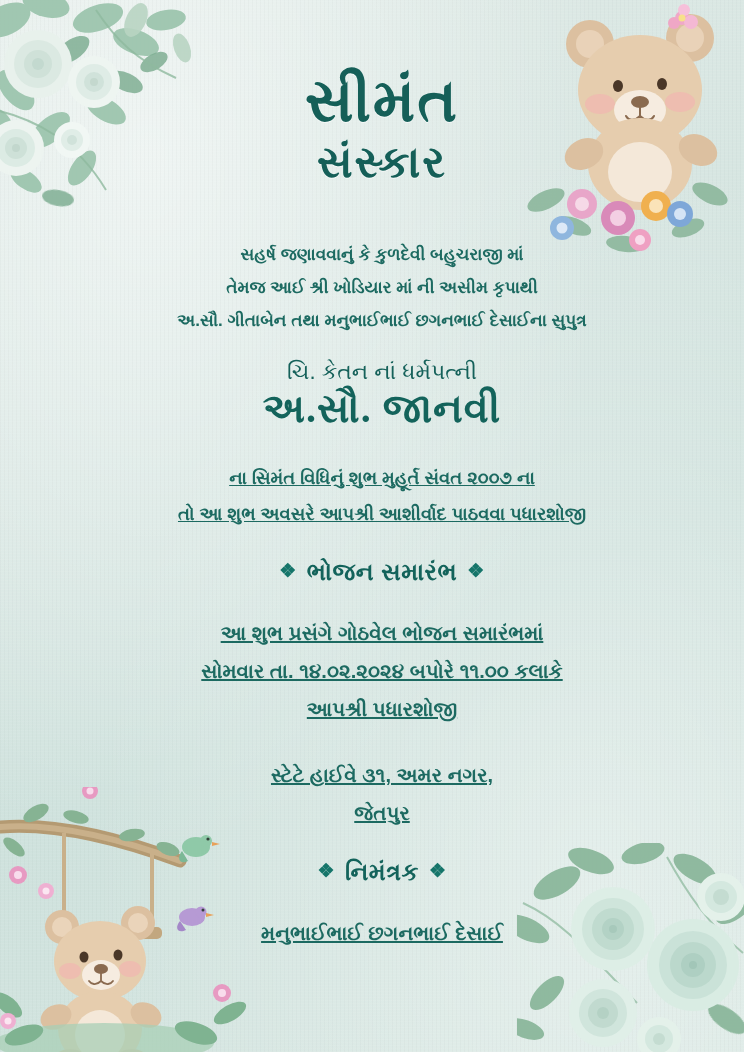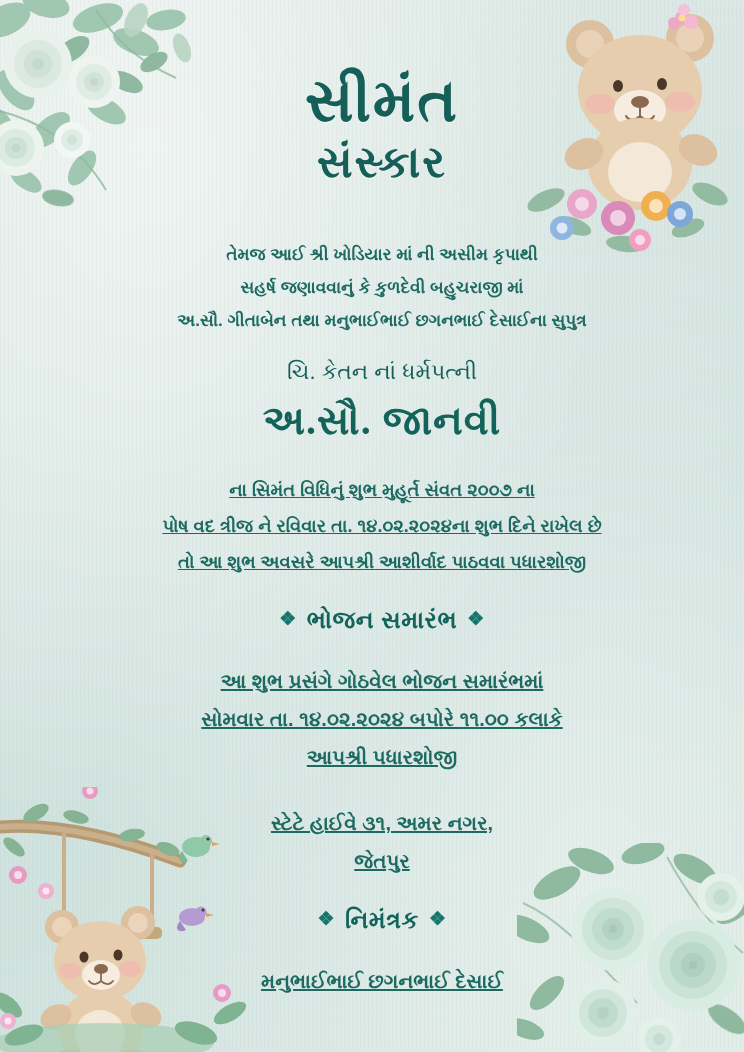--- a/index.html
+++ b/index.html
@@ -74,21 +74,20 @@
   .intro div { white-space: nowrap; }
 
   .groom-line {
     margin-top: 22px;
     font-size: 22px;
     font-weight: normal;
     color: #15615a;
   }
 
   .bride-name {
-    margin-top: 12px;
     font-family: "Liberation Serif", serif;
     font-size: 40px;
     font-weight: bold;
     color: #13635b;
     letter-spacing: 1px;
   }
 
   .muhurat {
     margin-top: 28px;
     font-size: 18px;
@@ -394,32 +393,31 @@
       <circle cx="142" cy="196" r="6" fill="#c4dcd1"></circle>
     </g>
   </svg>
 
   <div class="content">
 
     <div class="title-line1">સીમંત</div>
     <div class="title-line2">સંસ્કાર</div>
 
     <div class="intro">
+      <div>સહર્ષ જણાવવાનું કે કુળદેવી બહુચરાજી માં</div>
       <div>તેમજ આઈ શ્રી ખોડિયાર માં ની અસીમ કૃપાથી</div>
-      <div>સહર્ષ જણાવવાનું કે કુળદેવી બહુચરાજી માં</div>
       <div>અ.સૌ. ગીતાબેન તથા મનુભાઈભાઈ છગનભાઈ દેસાઈના સુપુત્ર</div>
     </div>
 
     <div class="groom-line">ચિ. કેતન નાં ધર્મપત્ની</div>
 
     <div class="bride-name">અ.સૌ. જાનવી</div>
 
     <div class="muhurat">
       <div>ના સિમંત વિધિનું શુભ મુહૂર્ત સંવત ૨૦૦૭ ના</div>
-      <div>પોષ વદ ત્રીજ ને રવિવાર તા. ૧૪.૦૨.૨૦૨૪ના શુભ દિને રાખેલ છે</div>
       <div>તો આ શુભ અવસરે આપશ્રી આશીર્વાદ પાઠવવા પધારશોજી</div>
     </div>
 
     <div class="section-heading">
       <span class="orn">❖</span><span>ભોજન સમારંભ</span><span class="orn">❖</span>
     </div>
     <div class="section-body">
       <div>આ શુભ પ્રસંગે ગોઠવેલ ભોજન સમારંભમાં</div>
       <div>સોમવાર તા. ૧૪.૦૨.૨૦૨૪ બપોરે ૧૧.૦૦ કલાકે</div>
       <div>આપશ્રી પધારશોજી</div>

